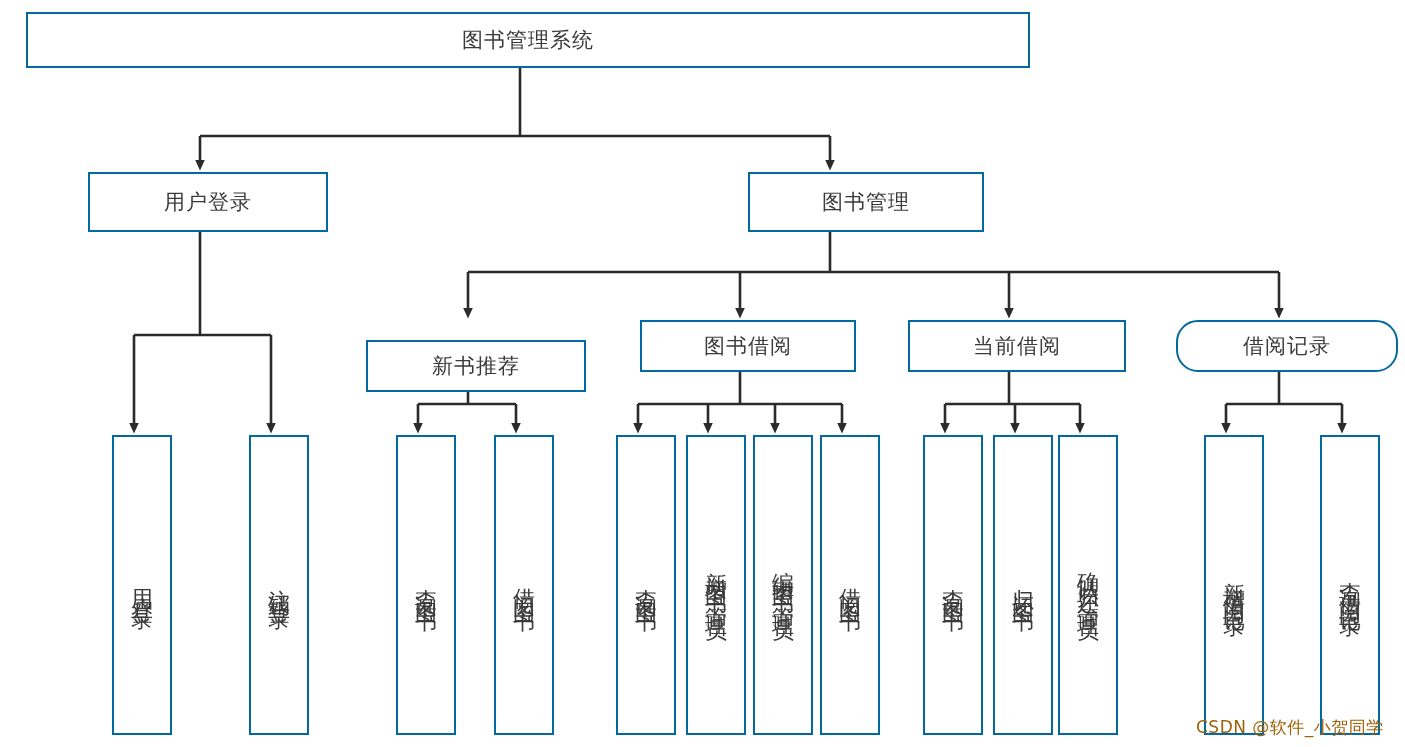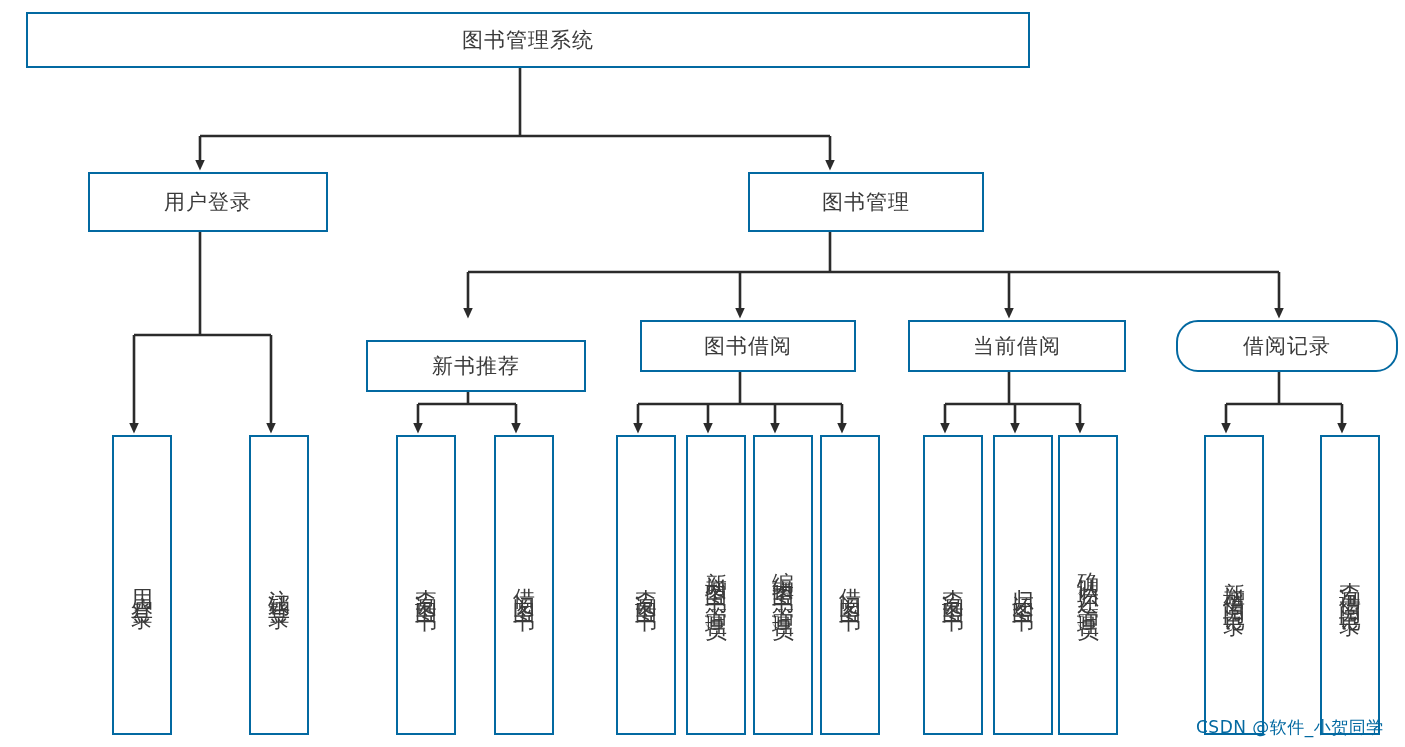--- a/index.html
+++ b/index.html
@@ -55,21 +55,21 @@
     writing-mode: vertical-rl;
     text-orientation: upright;
     font-size: 22px;
     letter-spacing: 7px;
     line-height: 1;
     white-space: nowrap;
     max-height: 286px;
   }
   .watermark {
     position: absolute;
-    color: #0369a1;
+    color: #a16207;
     font-size: 17px;
     letter-spacing: 0.5px;
     white-space: nowrap;
     z-index: 5;
     pointer-events: none;
   }
 </style>
 </head>
 <body>
 

